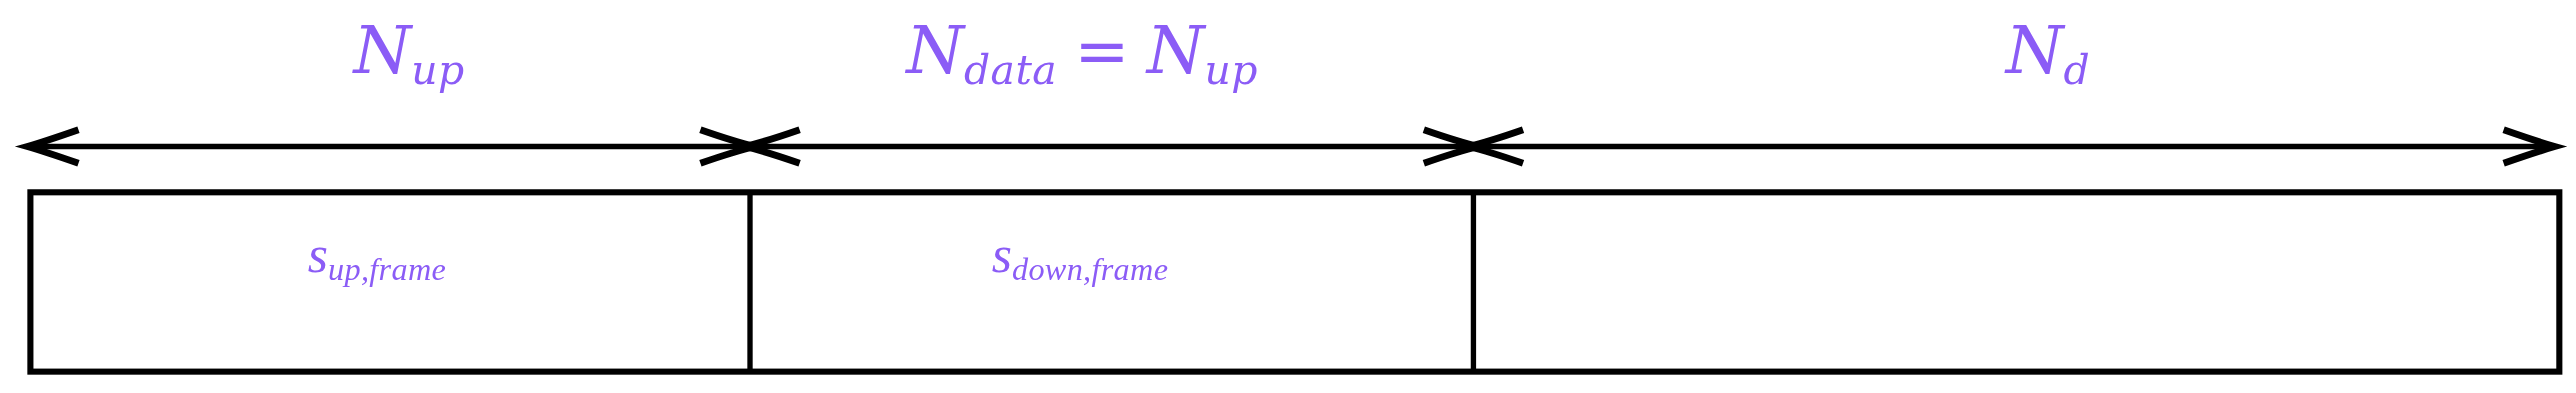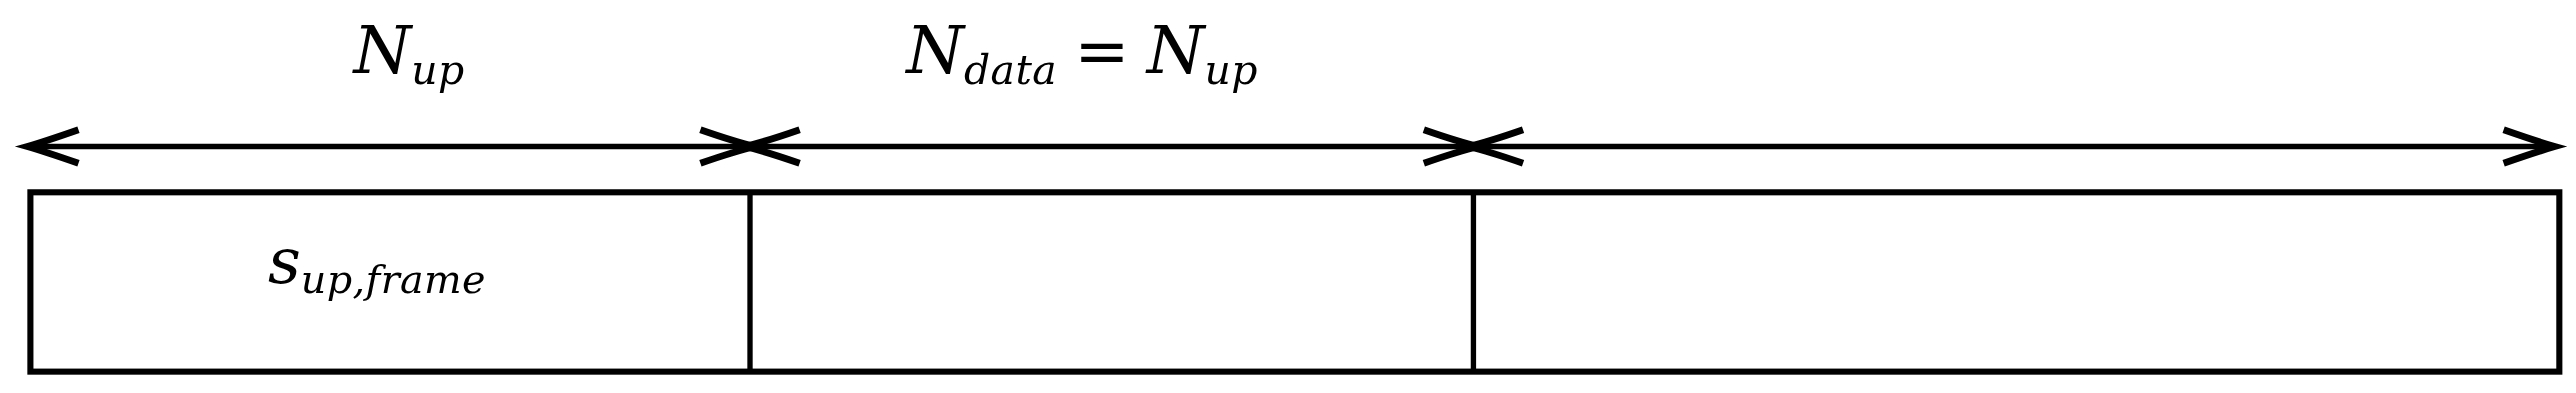--- a/index.html
+++ b/index.html
@@ -20,29 +20,30 @@
     position: absolute;
     left: 0;
     top: 0;
   }
   .math-label {
     position: absolute;
     transform: translateX(-50%);
     white-space: nowrap;
     font-style: italic;
     line-height: 1;
-    color: #000000;
+    color: #8b5cf6;
   }
   .top-label {
     top: 18.3px;
     font-size: 66px;
   }
   .cell-label {
     top: 229px;
-    font-size: 64px;
+    font-size: 52px;
+    font-family: Liberation Serif, serif;
   }
   .sb {
     font-size: 0.62em;
     font-style: italic;
     vertical-align: -0.26em;
     letter-spacing: 0.01em;
   }
   .eq {
     font-style: normal;
     margin: 0 0.26em;
@@ -78,21 +79,27 @@
   </svg>
 
   <div class="math-label top-label" style="left:409px">
     <span>N</span><span class="sb">up</span>
   </div>
 
   <div class="math-label top-label" style="left:1082px">
     <span>N</span><span class="sb">data</span><span class="eq">=</span><span>N</span><span class="sb">up</span>
   </div>
 
+  <div class="math-label top-label" style="left:2048px">
+    <span>N</span><span class="sb">d</span>
+  </div>
 
   <div class="math-label cell-label" style="left:377px">
     <span>s</span><span class="sb">up,frame</span>
   </div>
 
+  <div class="math-label cell-label" style="left:1080px">
+    <span>s</span><span class="sb">down,frame</span>
+  </div>
 
 
 </div>
 
 
 </body></html>

